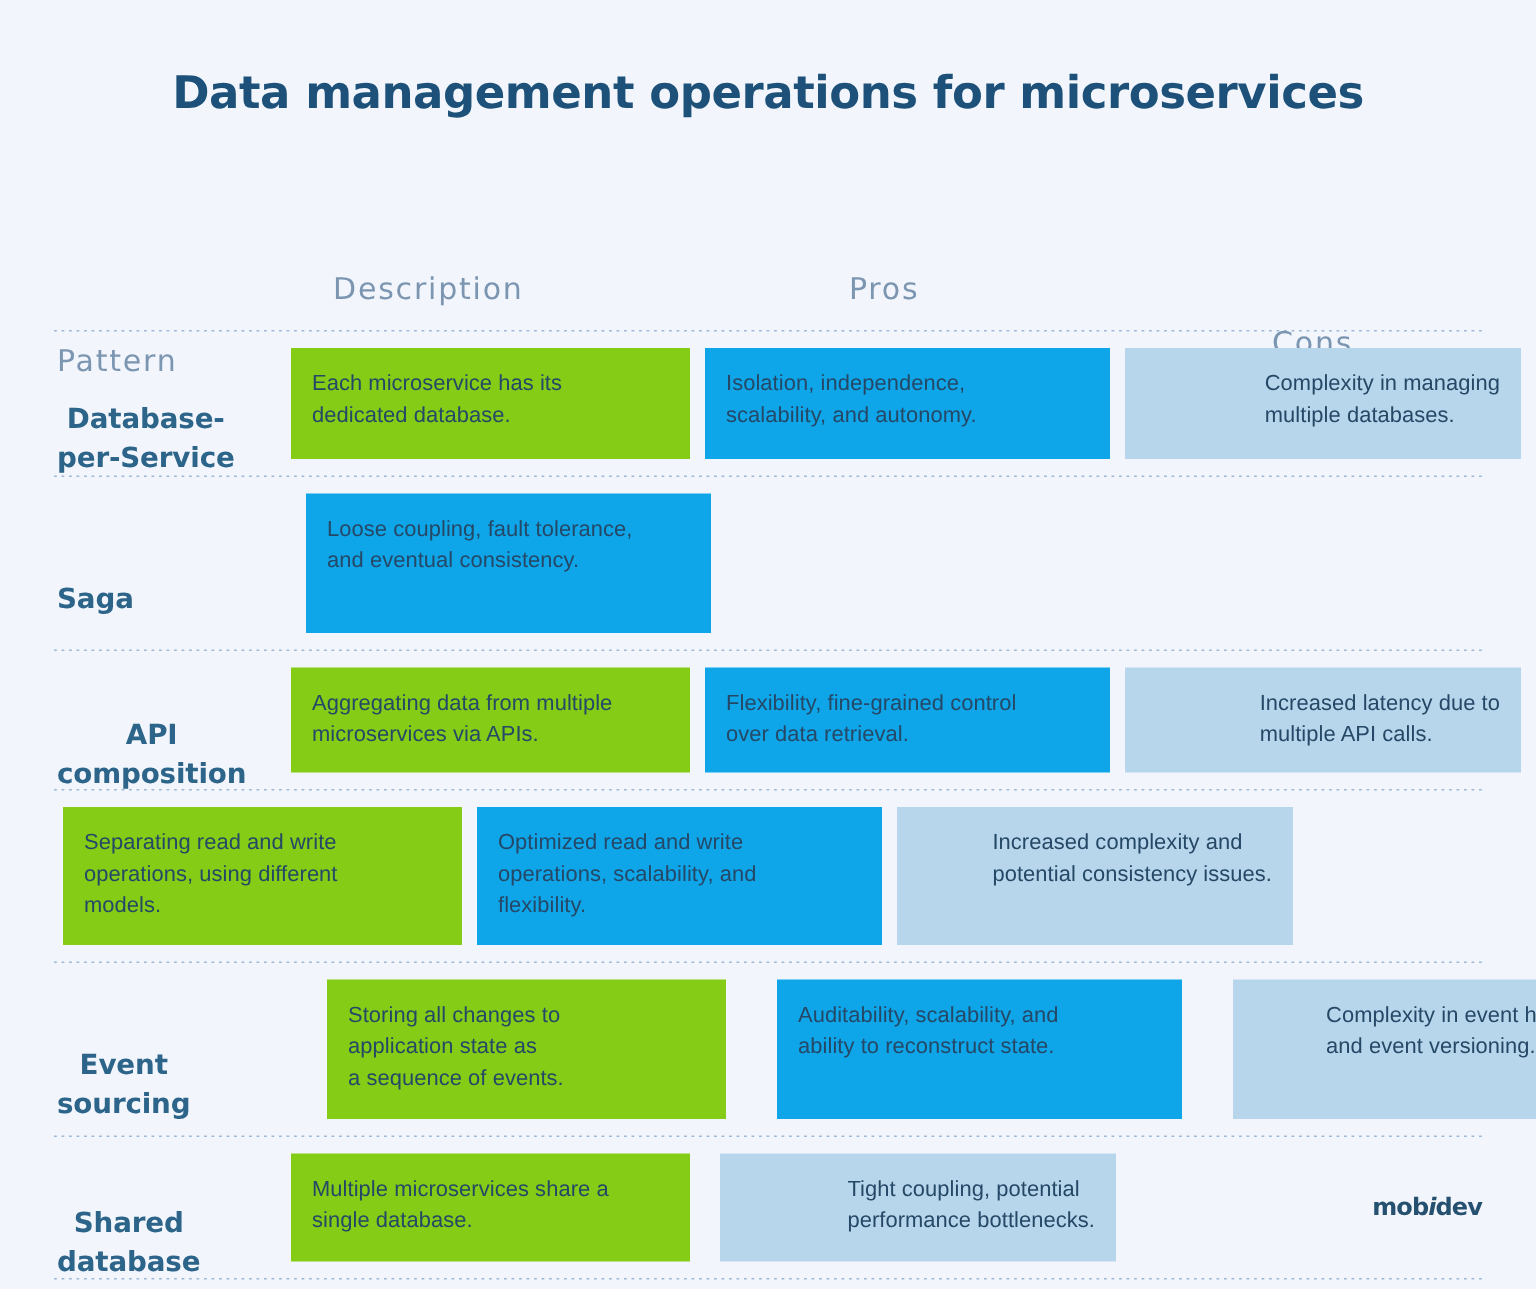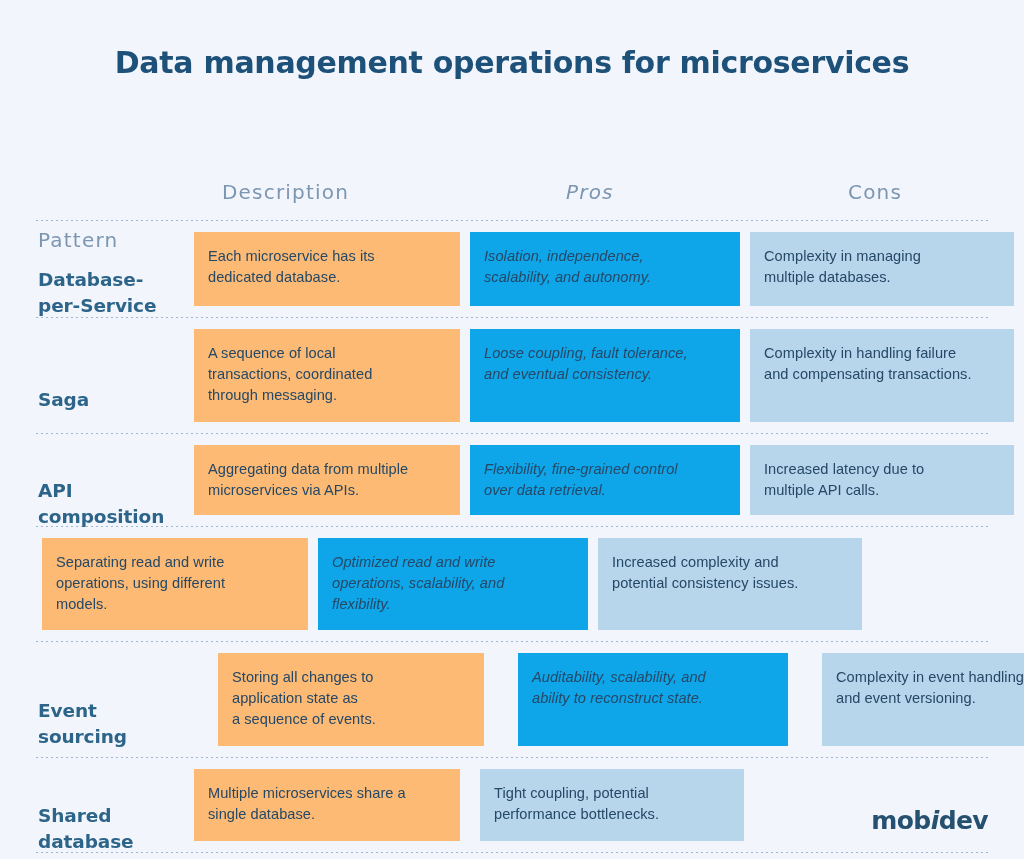--- a/index.html
+++ b/index.html
@@ -57,30 +57,30 @@
     font-weight: normal;
     letter-spacing: 1.2px;
     color: #7c96b2;
     line-height: 24px;
     padding-top: 2px;
     box-sizing: border-box;
   }
 
   .col-pattern   { width: 152px; flex: 0 0 152px; margin-top: 48px; }
   .col-desc      { width: 266px; flex: 0 0 266px; }
-  .col-pros      { width: 270px; flex: 0 0 270px; font-style: italic; }
+  .col-pros      { width: 270px; flex: 0 0 270px; }
   .col-cons      { width: 264px; flex: 0 0 264px; }
 
   .gap-a { width: 6px; flex: 0 0 6px; }
   .gap-b { width: 10px; flex: 0 0 10px; }
   .gap-c { width: 10px; flex: 0 0 10px; }
 
   .head-cell.col-desc { padding-left: 28px; }
   .head-cell.col-pros { padding-left: 96px; }
-  .head-cell.col-cons { padding-left: 98px; }
+  .head-cell.col-cons { padding-left: 98px; margin-top: 36px; }
   .head-cell.col-pattern { padding-left: 2px; }
 
   .divider {
     height: 1px;
     width: 952px;
     background-image: linear-gradient(to right, #9db7d4 0 2px, rgba(0,0,0,0) 2px 5px);
     background-size: 5px 1px;
     background-repeat: repeat-x;
   }
 
@@ -96,57 +96,58 @@
     box-sizing: border-box;
     padding: 0 6px 0 2px;
   }
   .pattern-label {
     font-family: "DejaVu Sans", sans-serif;
     font-weight: bold;
     font-size: 18.5px;
     line-height: 26px;
     color: #2d6489;
     letter-spacing: -0.1px;
+    text-align: center;
   }
 
   .cell {
     box-sizing: border-box;
     display: flex;
     align-items: flex-start;
     padding: 14px 14px 14px 14px;
     font-size: 14.6px;
     line-height: 21px;
     color: #254866;
     letter-spacing: 0.05px;
   }
   .cell .cell-text { display: block; }
 
-  .cell.desc { background: #fdba74; }
+  .cell.desc { background: #84cc16; }
   .cell.pros { background: #0ea5e9; }
-  .cell.cons { background: #b7d6ec; }
+  .cell.cons { background: #b7d6ec; justify-content: flex-end; }
 
   
   .r-h1 { height: 74px; }
   .r-h2 { height: 93px; }
   .r-h3 { height: 70px; }
   .r-h4 { height: 92px; }
   .r-h5 { height: 93px; gap: 12px; }
   .r-h6 { height: 72px; }
 
   .spacer-top { height: 11px; }
   .spacer-bot { height: 11px; }
 
   
   .logo {
     position: absolute;
     right: 36px;
-    bottom: 24px;
+    bottom: 40px;
     font-family: "DejaVu Sans", sans-serif;
     font-weight: bold;
-    font-size: 25px;
+    font-size: 16px;
     letter-spacing: -0.6px;
     color: #255070;
     line-height: 28px;
   }
   .logo .it {
     font-style: italic;
   }
 </style>
 </head>
 <body>
@@ -191,31 +192,25 @@
     </div>
     <div class="spacer-bot"></div>
     <div class="divider"></div>
 
     <div class="spacer-top"></div>
     <div class="row r-h2">
       <div class="pattern-cell col-pattern">
         <span class="pattern-label">Saga</span>
       </div>
       <div class="gap-a"></div>
-      <div class="cell desc col-desc">
-        <span class="cell-text">A sequence of local<br>transactions, coordinated<br>through messaging.</span>
-      </div>
       <div class="gap-b"></div>
       <div class="cell pros col-pros">
         <span class="cell-text">Loose coupling, fault tolerance,<br>and eventual consistency.</span>
       </div>
       <div class="gap-c"></div>
-      <div class="cell cons col-cons">
-        <span class="cell-text">Complexity in handling failure<br>and compensating transactions.</span>
-      </div>
     </div>
     <div class="spacer-bot"></div>
     <div class="divider"></div>
 
     <div class="spacer-top"></div>
     <div class="row r-h3">
       <div class="pattern-cell col-pattern">
         <span class="pattern-label">API<br>composition</span>
       </div>
       <div class="gap-a"></div>

